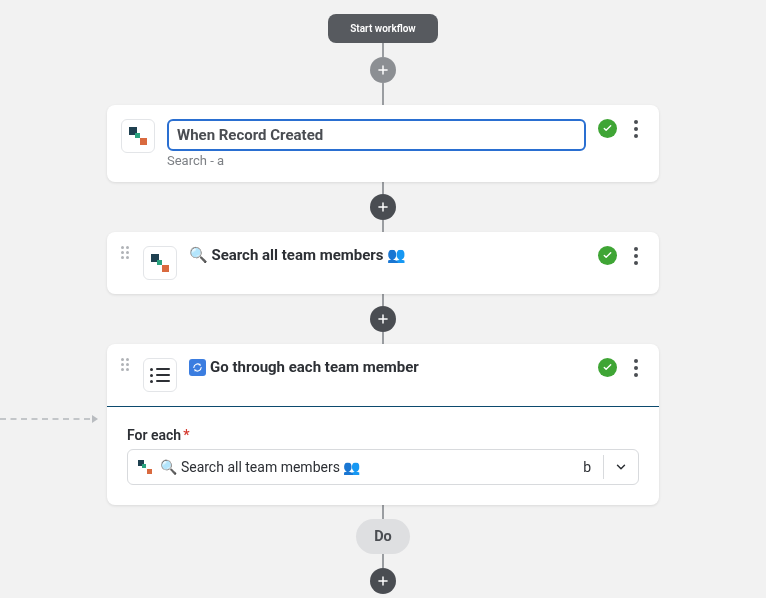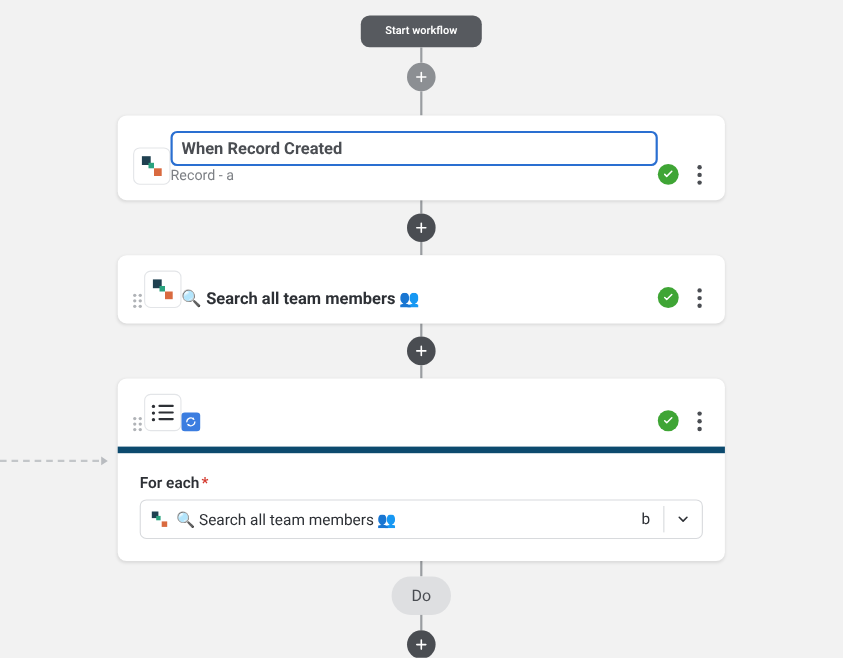--- a/index.html
+++ b/index.html
@@ -49,21 +49,22 @@
   .card {
     width: 552px;
     background: #fff;
     border-radius: 8px;
     box-shadow: 0 1px 3px rgba(0,0,0,0.1);
     padding: 14px;
     position: relative;
   }
   .card-header {
     display: flex;
-    align-items: flex-end;
+    align-items: flex-start;
+    gap: 12px;
   }
   .drag-handle {
     width: 10px;
     display: flex;
     flex-direction: column;
     gap: 2px;
     cursor: grab;
     flex-shrink: 0;
   }
   .drag-handle .dots-row {
@@ -134,21 +135,21 @@
   .more-btn {
     width: 18px;
     display: flex;
     flex-direction: column;
     align-items: center;
     gap: 3px;
     cursor: pointer;
   }
   .more-btn .mdot { width:4px; height:4px; border-radius:50%; background:#4a4d52; }
   .card-body {
-    border-top: 6px solid #0c4a6e;
+    border-top: 1px solid #0c4a6e;
     margin: 14px -14px 0;
     padding: 20px 20px 6px;
   }
   .field-label {
     font-size: 14px;
     font-weight: 600;
     color: #2d3035;
     margin-bottom: 6px;
   }
   .required { color: #d43a2f; margin-left: 2px; }
@@ -187,21 +188,21 @@
     width: 34px;
     display: flex;
     align-items: center;
     justify-content: center;
     cursor: pointer;
   }
   .field-chevron svg { width: 14px; height: 14px; }
   .do-pill {
     background: #dedfe1;
     color: #4a4d52;
-    font-weight: 400;
+    font-weight: 700;
     font-size: 14.5px;
     padding: 9px 18px;
     border-radius: 999px;
   }
   .dashed-arrow {
     position: absolute;
     left: 0;
     top: 414px;
     width: 100px;
     height: 10px;
@@ -255,21 +256,21 @@
     <div class="card-header">
       <div class="icon-box">
         <div class="glass-logo">
             <div class="gl-tl"></div>
             <div class="gl-mid"></div>
             <div class="gl-br"></div>
           </div>
       </div>
       <div class="title-area">
         <input class="title-input" value="When Record Created" style="">
-        <div class="subtitle">Record - a</div>
+        <div class="subtitle">Search - a</div>
       </div>
       <div class="card-actions">
         <div class="status-badge">
           <svg viewBox="0 0 24 24">
               <path d="M5 12l4 4 10-10" stroke="#fff" stroke-width="3" fill="none" stroke-linecap="round" stroke-linejoin="round"></path>
             </svg>
         </div>
         <div class="more-btn">
           <div class="mdot"></div>
             <div class="mdot"></div>
@@ -368,21 +369,21 @@
             </div>
         </div>
       </div>
       <div class="title-area">
         <div class="title-static">
           <span class="refresh-box">
             <svg viewBox="0 0 24 24">
                 <path d="M4 12a8 8 0 0 1 14-5M20 12a8 8 0 0 1-14 5" stroke="#fff" stroke-width="2.5" fill="none" stroke-linecap="round"></path>
                 <path d="M18 3v4h-4M6 21v-4h4" fill="#fff"></path>
               </svg>
-          </span>
+          </span><span>Go through each team member</span>
         </div>
       </div>
       <div class="card-actions">
         <div class="status-badge">
           <svg viewBox="0 0 24 24">
               <path d="M5 12l4 4 10-10" stroke="#fff" stroke-width="3" fill="none" stroke-linecap="round" stroke-linejoin="round"></path>
             </svg>
         </div>
         <div class="more-btn">
           <div class="mdot"></div>

